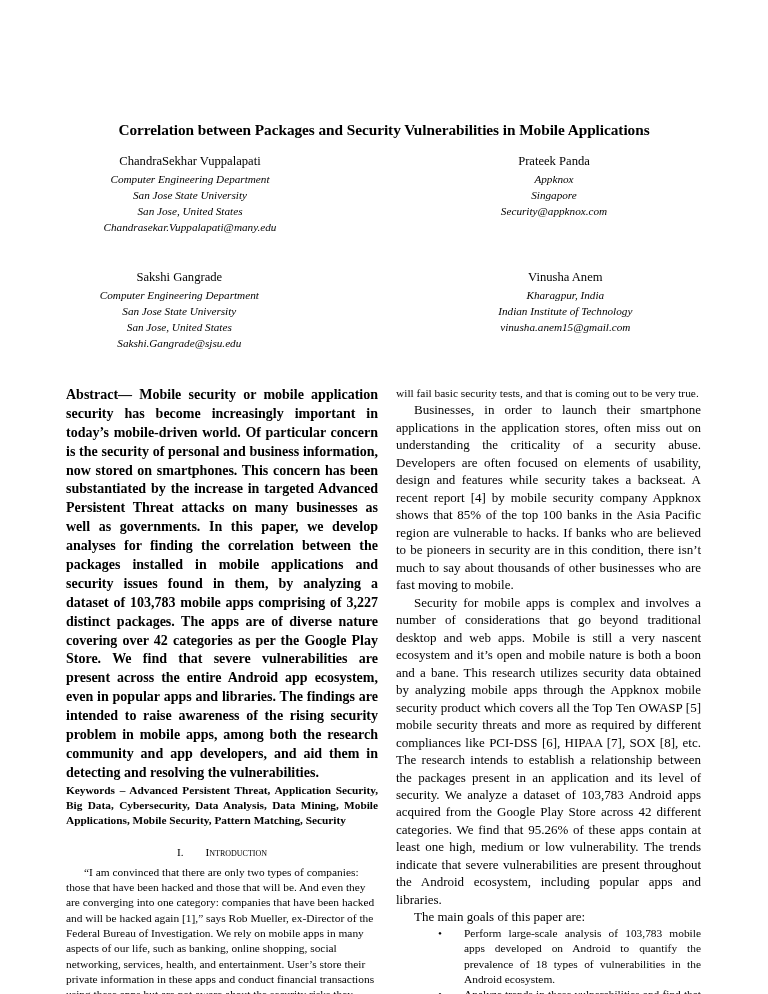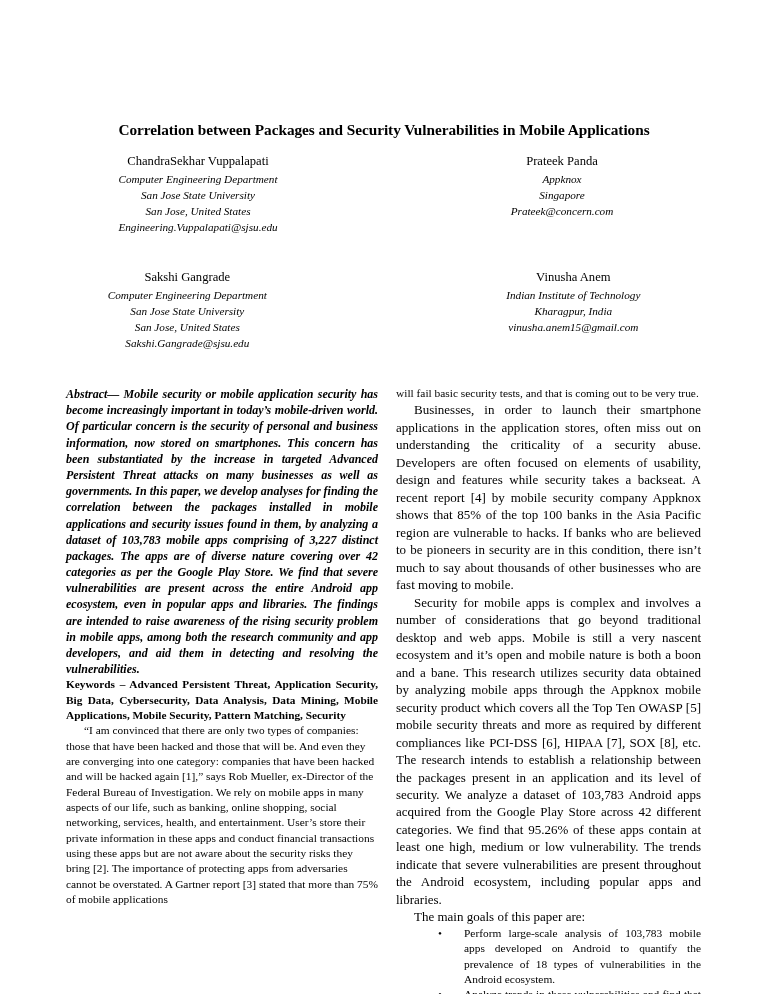--- a/index.html
+++ b/index.html
@@ -32,21 +32,21 @@
     text-align: center;
     font-size: 15.3px;
     font-weight: bold;
     letter-spacing: -0.05px;
     line-height: 1.25;
   }
 
   
   .authors {
     position: absolute;
-    left: 56px;
+    left: 48px;
     top: 152px;
     width: 656px;
   }
   .author-row {
     display: flex;
     width: 100%;
   }
   .author-row.second {
     margin-top: 32px;
     gap: 44px;
@@ -84,23 +84,22 @@
   .col.left  { left: 66px; }
   .col.right { left: 396px; width: 305px; }
 
   p {
     margin: 0;
     font-size: 11.3px;
     line-height: 1.345;
   }
   .abstract {
     font-weight: bold;
-    font-style: italic;
-    text-align: justify;
-    font-size: 12px;
+    text-align: justify;
+    font-size: 14px;
     line-height: 1.35;
   }
   .keywords {
     font-weight: bold;
     text-align: justify;
     font-size: 11.3px;
     line-height: 1.36;
   }
   .section-head {
     text-align: center;
@@ -161,54 +160,57 @@
   <h1 class="title">Correlation between Packages and Security Vulnerabilities in Mobile Applications</h1>
 
   <div class="authors">
 
     <div class="author-row first">
       <div class="author-block left">
         <div class="author-name">ChandraSekhar Vuppalapati</div>
         <div class="author-line">Computer Engineering Department</div>
         <div class="author-line">San Jose State University</div>
         <div class="author-line">San Jose, United States</div>
-        <div class="author-line">Engineering.Vuppalapati@sjsu.edu</div>
+        <div class="author-line">Chandrasekar.Vuppalapati@many.edu</div>
       </div>
       <div class="author-block right">
         <div class="author-name">Prateek Panda</div>
         <div class="author-line">Appknox</div>
         <div class="author-line">Singapore</div>
-        <div class="author-line">Prateek@concern.com</div>
+        <div class="author-line">Security@appknox.com</div>
       </div>
     </div>
 
     <div class="author-row second">
       <div class="author-block left">
         <div class="author-name">Sakshi Gangrade</div>
         <div class="author-line">Computer Engineering Department</div>
         <div class="author-line">San Jose State University</div>
         <div class="author-line">San Jose, United States</div>
         <div class="author-line">Sakshi.Gangrade@sjsu.edu</div>
       </div>
       <div class="author-block right">
         <div class="author-name">Vinusha Anem</div>
+        <div class="author-line">Kharagpur, India</div>
         <div class="author-line">Indian Institute of Technology</div>
-        <div class="author-line">Kharagpur, India</div>
         <div class="author-line">vinusha.anem15@gmail.com</div>
       </div>
     </div>
 
   </div>
 
   <div class="columns">
 
     <div class="col left">
       <p class="abstract">Abstract— Mobile security or mobile application security has become increasingly important in today’s mobile-driven world. Of particular concern is the security of personal and business information, now stored on smartphones. This concern has been substantiated by the increase in targeted Advanced Persistent Threat attacks on many businesses as well as governments. In this paper, we develop analyses for finding the correlation between the packages installed in mobile applications and security issues found in them, by analyzing a dataset of 103,783 mobile apps comprising of 3,227 distinct packages. The apps are of diverse nature covering over 42 categories as per the Google Play Store. We find that severe vulnerabilities are present across the entire Android app ecosystem, even in popular apps and libraries. The findings are intended to raise awareness of the rising security problem in mobile apps, among both the research community and app developers, and aid them in detecting and resolving the vulnerabilities.</p>
       <p class="keywords">Keywords – Advanced Persistent Threat, Application Security, Big Data, Cybersecurity, Data Analysis, Data Mining, Mobile Applications, Mobile Security, Pattern Matching, Security</p>
 
+      <div class="section-head">
+        <span class="section-num">I.</span><span class="section-gap"></span><span>Introduction</span>
+      </div>
 
       <p class="body-ragged">“I am convinced that there are only two types of companies: those that have been hacked and those that will be. And even they are converging into one category: companies that have been hacked and will be hacked again [1],” says Rob Mueller, ex-Director of the Federal Bureau of Investigation. We rely on mobile apps in many aspects of our life, such as banking, online shopping, social networking, services, health, and entertainment. User’s store their private information in these apps and conduct financial transactions using these apps but are not aware about the security risks they bring [2]. The importance of protecting apps from adversaries cannot be overstated. A Gartner report [3] stated that more than 75% of mobile applications</p>
     </div>
 
     <div class="col right">
       <p class="body-ragged noindent">will fail basic security tests, and that is coming out to be very true.</p>
       <p class="body-just">Businesses, in order to launch their smartphone applications in the application stores, often miss out on understanding the criticality of a security abuse. Developers are often focused on elements of usability, design and features while security takes a backseat. A recent report [4] by mobile security company Appknox shows that 85% of the top 100 banks in the Asia Pacific region are vulnerable to hacks. If banks who are believed to be pioneers in security are in this condition, there isn’t much to say about thousands of other businesses who are fast moving to mobile.</p>
       <p class="body-just">Security for mobile apps is complex and involves a number of considerations that go beyond traditional desktop and web apps. Mobile is still a very nascent ecosystem and it’s open and mobile nature is both a boon and a bane. This research utilizes security data obtained by analyzing mobile apps through the Appknox mobile security product which covers all the Top Ten OWASP [5] mobile security threats and more as required by different compliances like PCI-DSS [6], HIPAA [7], SOX [8], etc. The research intends to establish a relationship between the packages present in an application and its level of security. We analyze a dataset of 103,783 Android apps acquired from the Google Play Store across 42 different categories. We find that 95.26% of these apps contain at least one high, medium or low vulnerability. The trends indicate that severe vulnerabilities are present throughout the Android ecosystem, including popular apps and libraries.</p>
       <p class="body-just">The main goals of this paper are:</p>
 

